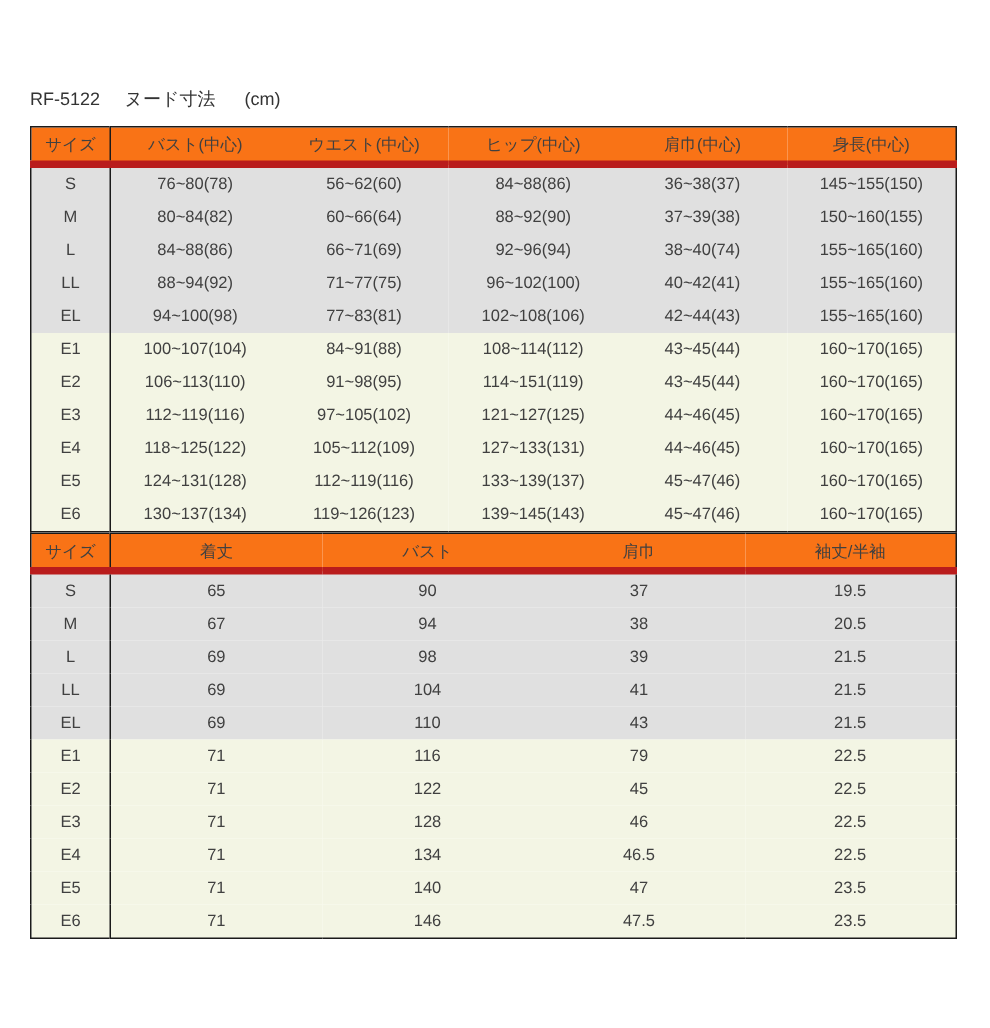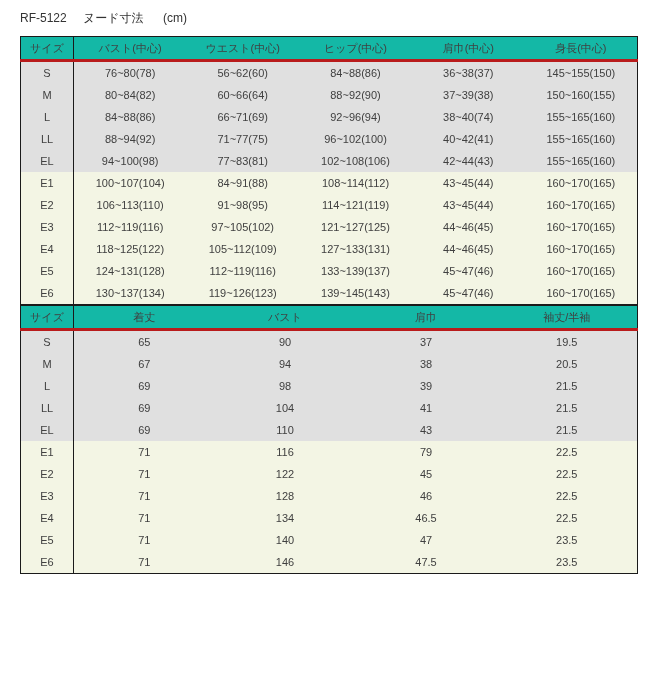--- a/index.html
+++ b/index.html
@@ -9,20 +9,21 @@
   }
   body {
     width: 660px;
     height: 685px;
     font-family: "Liberation Sans", "DejaVu Sans", sans-serif;
     color: #404040;
     overflow: hidden;
   }
   .page {
     padding: 10px 0 0 20px;
+    margin-top: 48px;
   }
   .tbl-title {
     font-size: 12px;
     font-weight: normal;
     color: #333333;
     margin: 0 0 9px 0;
     white-space: nowrap;
   }
   .tbl-title .model { margin-right: 13px; }
   .tbl-title .label { margin-right: 16px; }
@@ -39,22 +40,22 @@
     height: 22px;
     padding: 0 2px;
     text-align: center;
     vertical-align: middle;
     font-size: 11px;
     font-weight: normal;
     color: #404040;
     white-space: nowrap;
   }
   table.size-table th {
-    background: #14b8a6;
-    border-bottom: 3px solid #b91c1c;
+    background: #f97316;
+    border-bottom: 5px solid #b91c1c;
   }
   table.size-table th.size-col,
   table.size-table td.size-col {
     width: 48px;
     border-right: 1px solid #1a1a1a;
   }
   tr.cream td { background: #f3f5e4; }
   tr.gray  td { background: #e0e0e0; }
 </style>
 </head>
@@ -125,21 +126,21 @@
             <td>100~107(104)</td>
             <td>84~91(88)</td>
             <td>108~114(112)</td>
             <td>43~45(44)</td>
             <td>160~170(165)</td>
           </tr>
           <tr class="cream">
             <td class="size-col">E2</td>
             <td>106~113(110)</td>
             <td>91~98(95)</td>
-            <td>114~121(119)</td>
+            <td>114~151(119)</td>
             <td>43~45(44)</td>
             <td>160~170(165)</td>
           </tr>
           <tr class="cream">
             <td class="size-col">E3</td>
             <td>112~119(116)</td>
             <td>97~105(102)</td>
             <td>121~127(125)</td>
             <td>44~46(45)</td>
             <td>160~170(165)</td>

